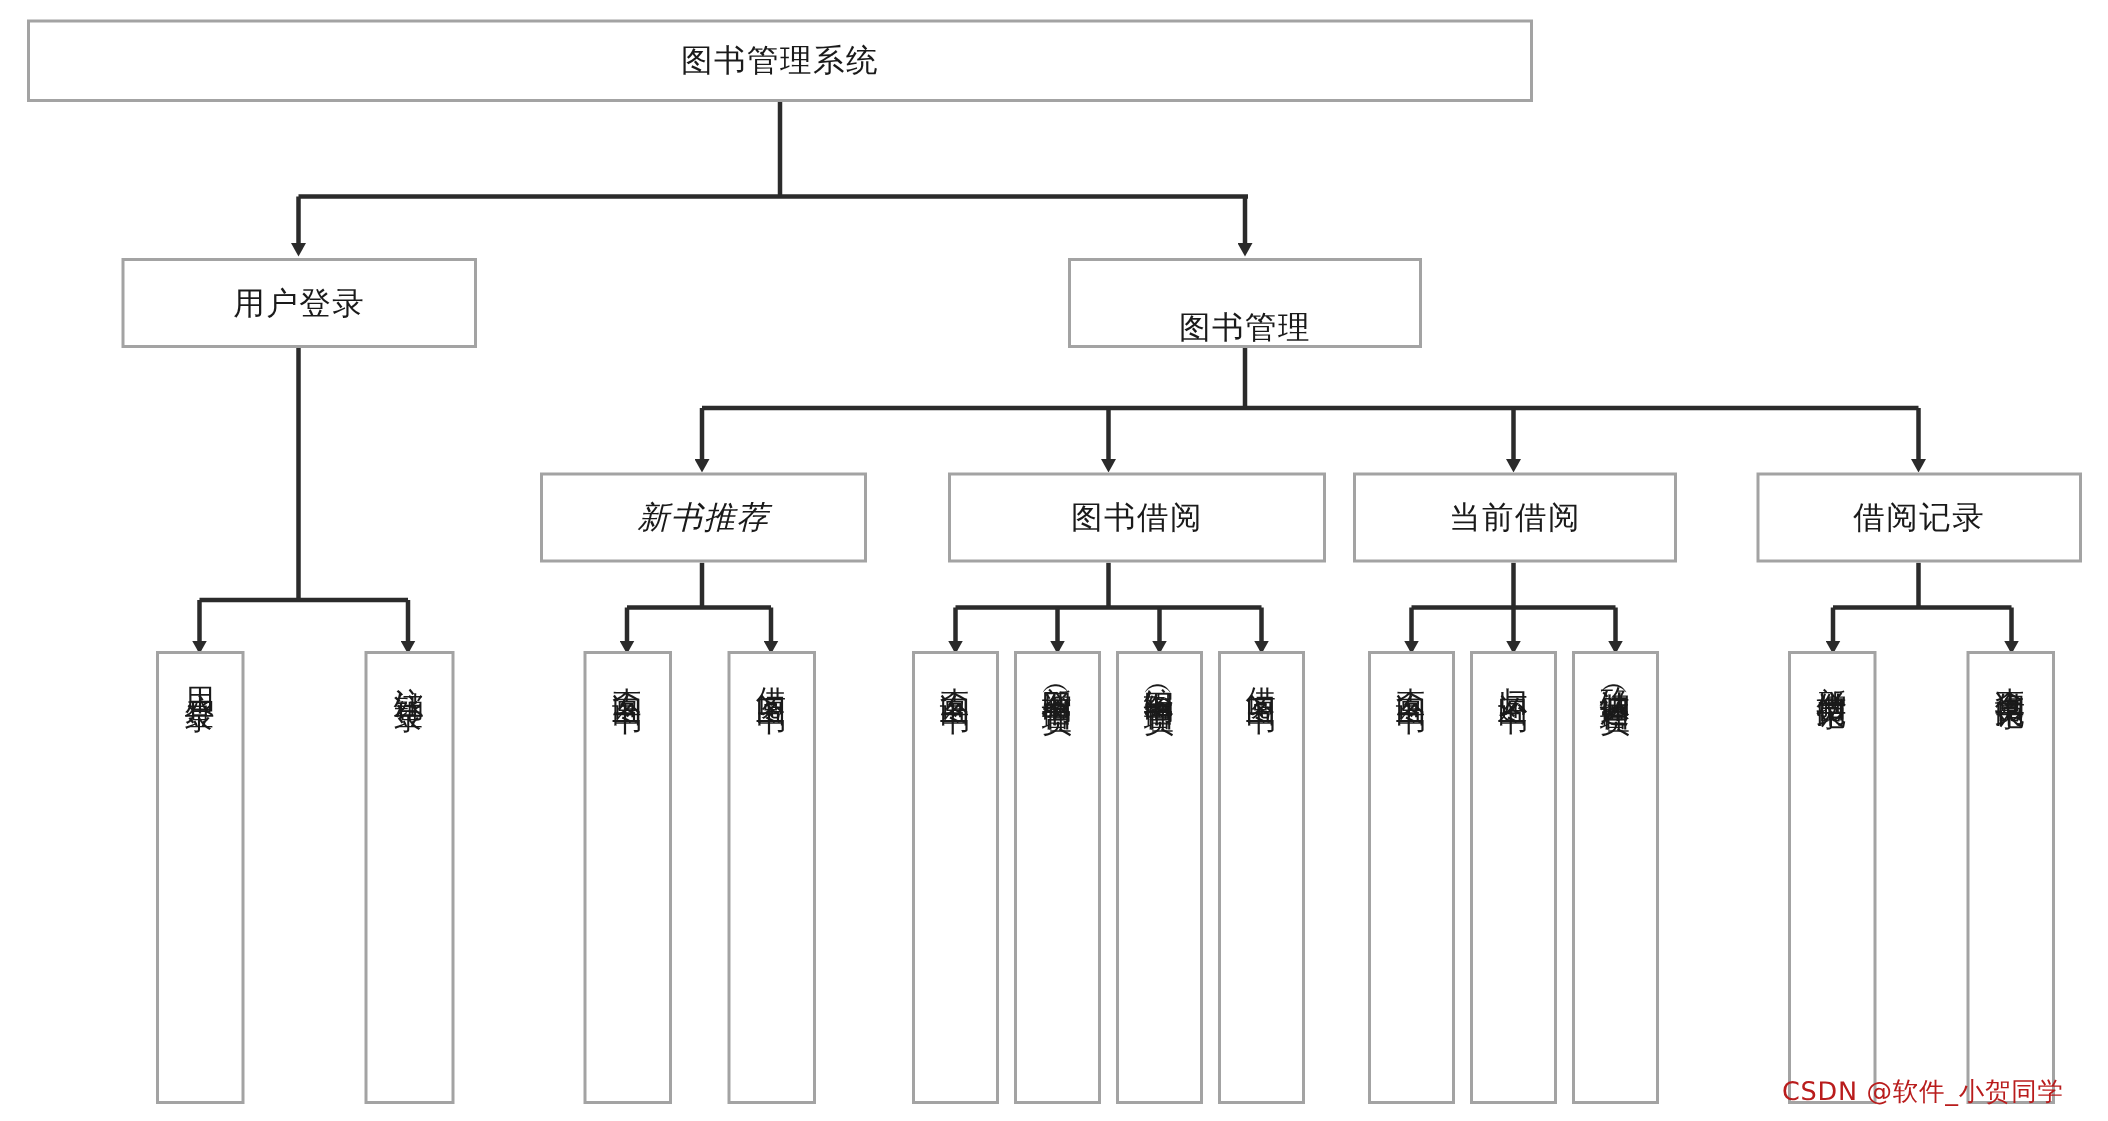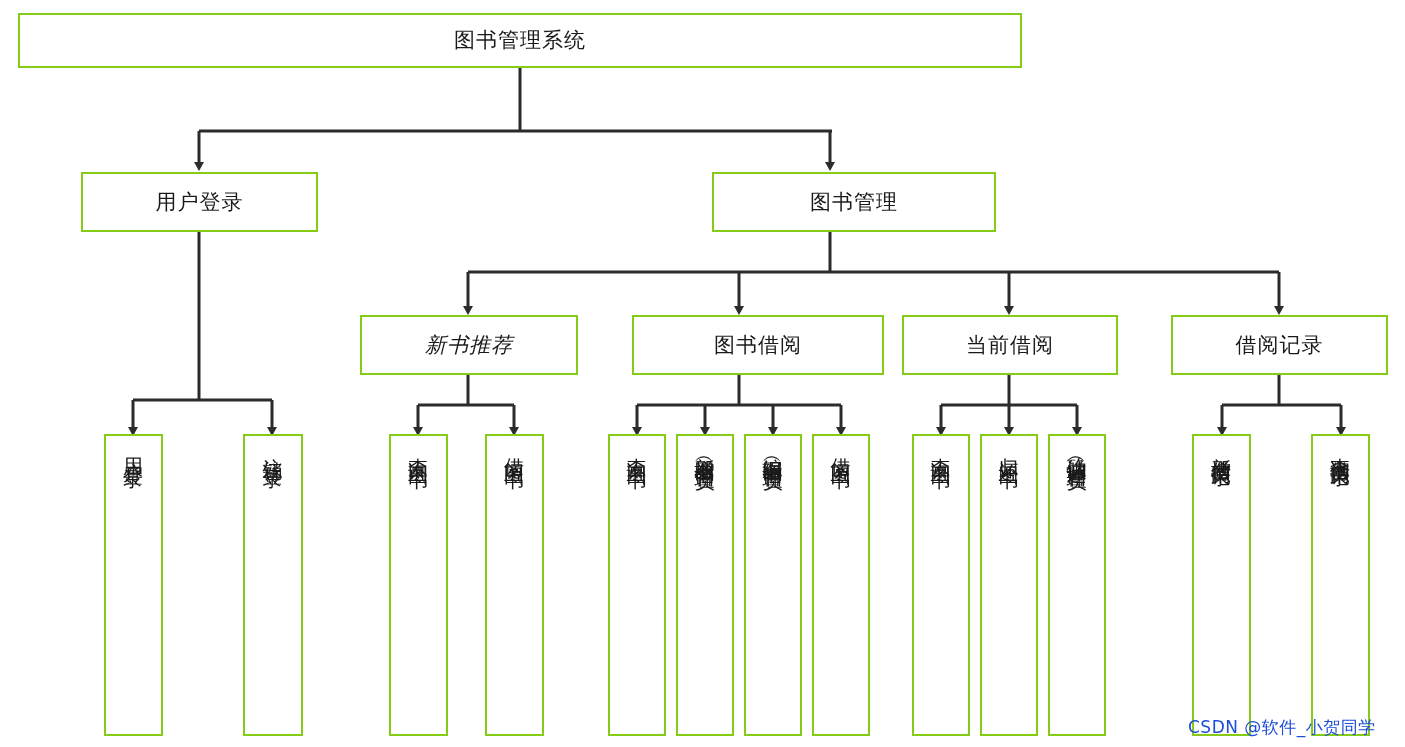--- a/index.html
+++ b/index.html
@@ -24,21 +24,21 @@
     position: absolute;
     left: 0;
     top: 0;
     width: 1405px;
     height: 747px;
     pointer-events: none;
   }
   .node {
     position: absolute;
     box-sizing: border-box;
-    border: 2px solid #84cc16;
+    border: 2px solid #a3a3a3;
     background: #ffffff;
     display: flex;
     align-items: center;
     justify-content: center;
     color: #1a1a1a;
   }
   .node .label {
     font-size: 21px;
     line-height: 1.15;
     letter-spacing: 1px;
@@ -59,21 +59,21 @@
     white-space: nowrap;
   }
   .node.vert.tall .label {
     letter-spacing: 2px;
   }
   .watermark {
     position: absolute;
     left: 1188px;
     top: 716px;
     font-size: 17px;
-    color: #1d4ed8;
+    color: #b91c1c;
     white-space: nowrap;
     letter-spacing: 0.5px;
   }
 </style>
 </head>
 <body>
 
 <div id="diagram-root">
 
   <svg class="lines" viewBox="0 0 1405 747">
@@ -126,21 +126,21 @@
     </g>
   </svg>
 
   <div class="node" style="left:18px; top:13px; width:1004px; height:55px;">
     <span class="label">图书管理系统</span>
   </div>
 
   <div class="node" style="left:81px; top:172px; width:237px; height:60px;">
     <span class="label">用户登录</span>
   </div>
-  <div class="node" style="left:712px; top:172px; width:284px; height:60px;">
+  <div class="node" style="left:712px; top:172px; width:236px; height:60px;align-items:flex-end;">
     <span class="label">图书管理</span>
   </div>
 
   <div class="node" style="left:360px; top:315px; width:218px; height:60px;font-style:italic;">
     <span class="label">新书推荐</span>
   </div>
   <div class="node" style="left:632px; top:315px; width:252px; height:60px;">
     <span class="label">图书借阅</span>
   </div>
   <div class="node" style="left:902px; top:315px; width:216px; height:60px;">

